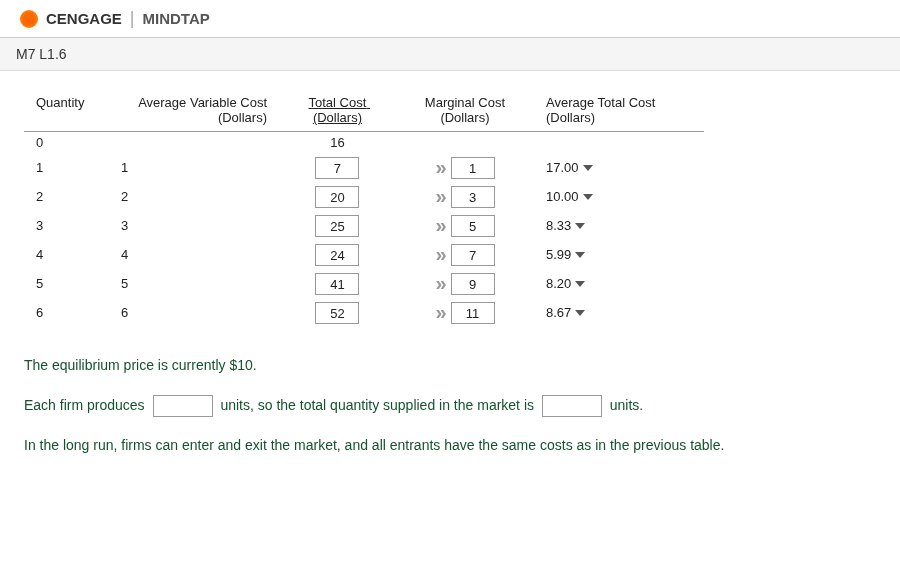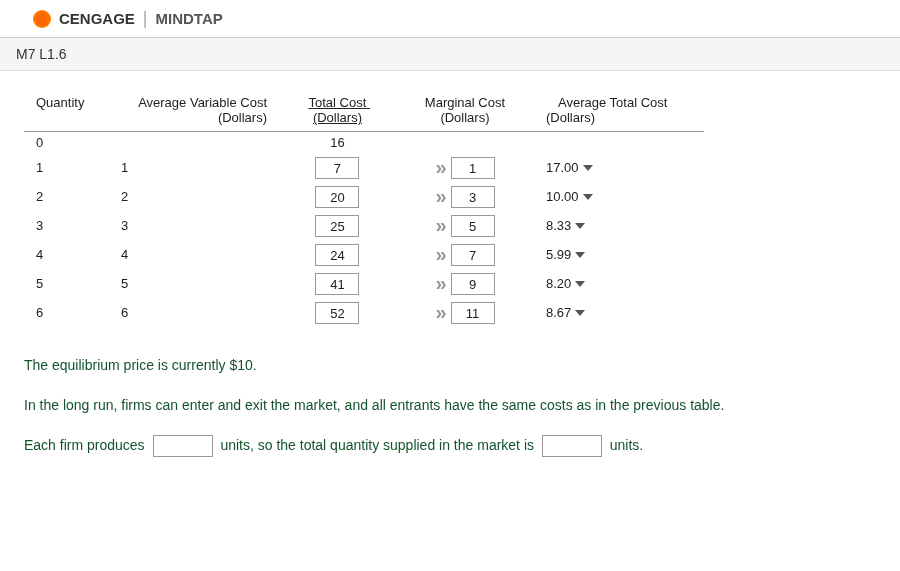--- a/index.html
+++ b/index.html
@@ -4,21 +4,21 @@
   <style>
     * { box-sizing: border-box; margin: 0; padding: 0; }
     body {
       font-family: Arial, sans-serif;
       background: #f0f0f0;
       font-size: 14px;
       color: #222;
     }
     .header {
       background: #fff;
-      padding: 8px 33px;
+      padding: 8px 20px;
       border-bottom: 1px solid #ccc;
       display: flex;
       align-items: center;
       gap: 8px;
     }
     .header-logo {
       display: flex;
       align-items: center;
       gap: 6px;
       font-weight: bold;
@@ -154,21 +154,21 @@
           <th class="col-avc">
             <span style="white-space:pre-wrap;">Average Variable Cost (Dollars)</span>
           </th>
           <th class="col-tc">
             <span style="white-space:pre-wrap;text-decoration:underline;">Total Cost (Dollars)</span>
           </th>
           <th class="col-mc">
             <span style="white-space:pre-wrap;">Marginal Cost (Dollars)</span>
           </th>
           <th class="col-atc">
-            <span style="white-space:pre-wrap;margin-left:12px;">Average Total Cost (Dollars)</span>
+            <span style="white-space:pre-wrap;">Average Total Cost (Dollars)</span>
           </th>
         </tr>
       </thead>
       <tbody id="table-body">
       <tr class="data-row">
             <td style="text-align: left;">0</td>
             <td style="text-align: left;"></td>
             <td style="text-align: center;">16</td>
             <td style="text-align: center; vertical-align: middle;"></td>
             <td style="text-align: left;"></td>
@@ -262,23 +262,23 @@
                 <span>8.67</span>
                 <span class="dropdown-arrow"></span>
               </div></td>
           </tr>
         </tbody>
     </table>
   </div>
 
   <div class="bottom-text">
     <p>The equilibrium price is currently $10.</p>
-    <p style="margin-top:12px;">In the long run, firms can enter and exit the market, and all entrants have the same costs as in the previous table.</p>
     <p style="margin-top:12px;">
       <span>Each firm produces</span>
       <span class="inline-input"></span>
       <span>units, so the total quantity supplied in the market is</span>
       <span class="inline-input"></span>
       <span>units.</span>
     </p>
+    <p style="margin-top:12px;">In the long run, firms can enter and exit the market, and all entrants have the same costs as in the previous table.</p>
   </div>
 
 </div>
 
 </body></html>

